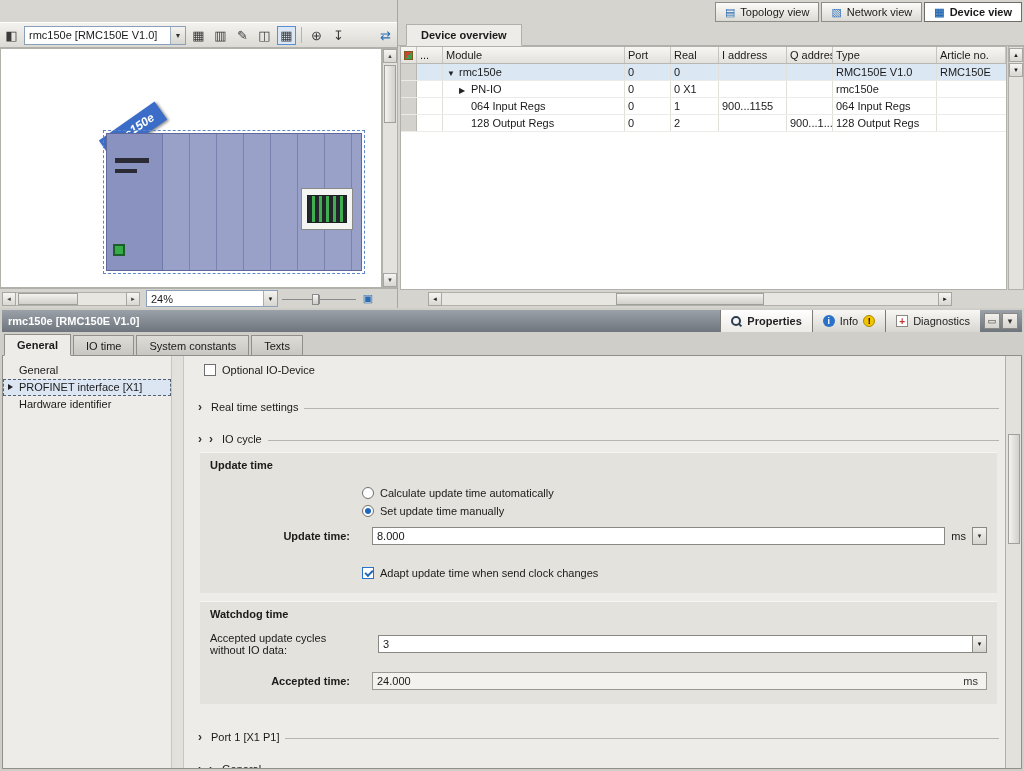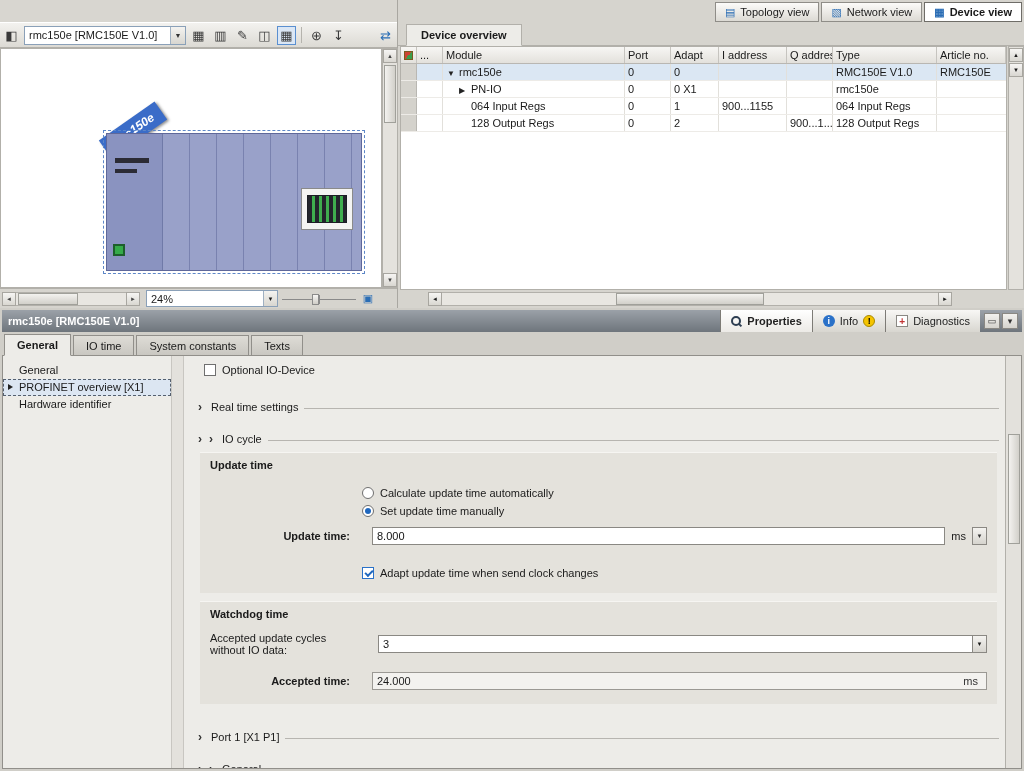--- a/index.html
+++ b/index.html
@@ -269,21 +269,21 @@
       </div>
 
       <div class="grid">
         <div class="grow head">
           <span class="gc c0">
               <span class="i-filter"></span>
             </span>
           <span class="gc c1">...</span>
           <span class="gc cm">Module</span>
           <span class="gc cr">Port</span>
-          <span class="gc cs">Adapt</span>
+          <span class="gc cs">Real</span>
           <span class="gc ci">I address</span>
           <span class="gc cq">Q address</span>
           <span class="gc ct">Type</span>
           <span class="gc ca">Article no.</span>
         </div>
 
         <div class="grow sel">
           <span class="gc c0"></span>
           <span class="gc c1"></span>
           <span class="gc cm ind1"><span class="exp">▼</span><span>rmc150e</span></span>
@@ -376,21 +376,21 @@
       <div class="ftab">System constants</div>
       <div class="ftab">Texts</div>
     </div>
 
     <div class="props-body">
 
       <div class="tree">
         <div class="titem">General</div>
         <div class="titem sel">
           <span class="tri"></span>
-          <span>PROFINET overview [X1]</span>
+          <span>PROFINET interface [X1]</span>
         </div>
         <div class="titem">Hardware identifier</div>
       </div>
       <div class="tree-scroll"></div>
 
       <div class="content">
 
         <div class="row-check opt-row">
           <span class="checkbox"></span>
           <span>Optional IO-Device</span>

